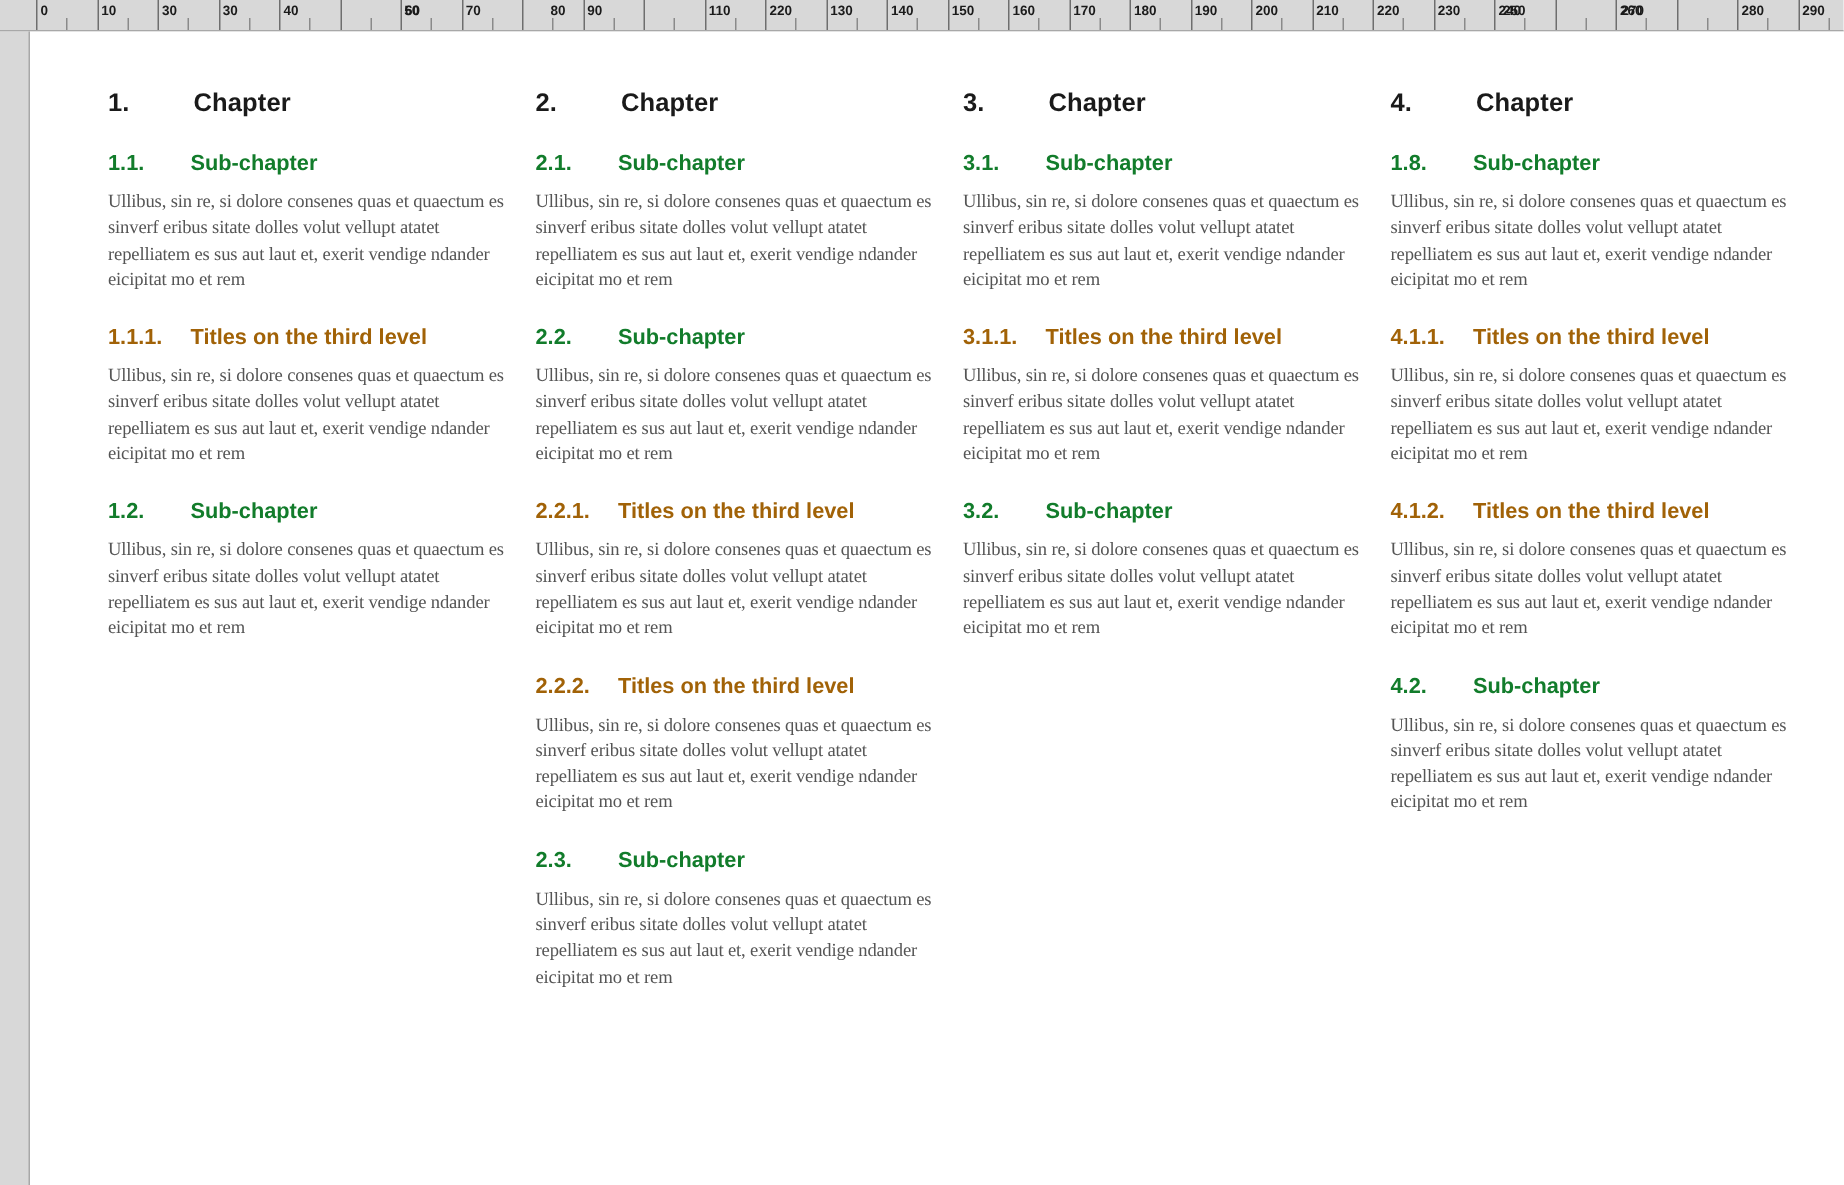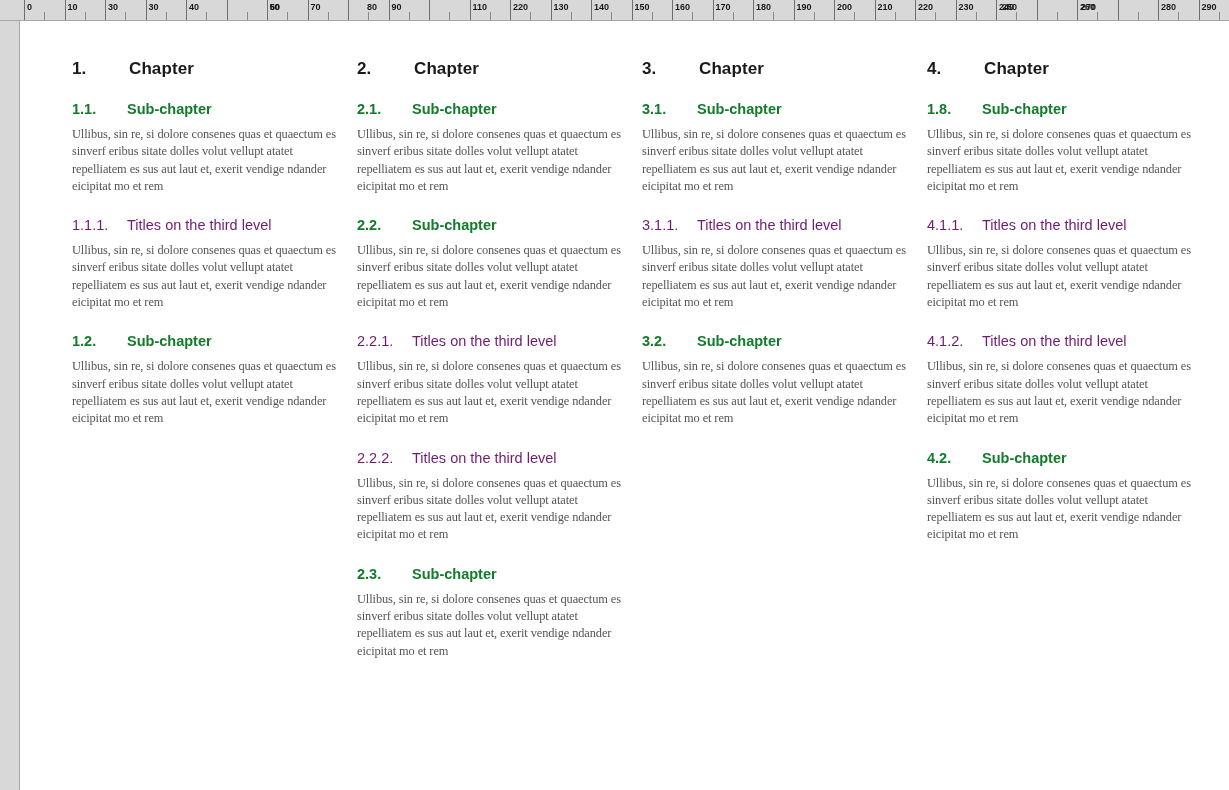--- a/index.html
+++ b/index.html
@@ -98,22 +98,22 @@
     font-size: 14.5px;
     font-weight: bold;
     color: #127c2b;
     margin: 0 0 9px 0;
   }
   .h2 .num { width: 55px; flex: none; }
 
   .h3 {
     display: flex;
     font-size: 14.5px;
-    font-weight: normal;
-    color: #701a75;
+    font-weight: bold;
+    color: #a16207;
     margin: 0 0 9px 0;
   }
   .h3 .num { width: 55px; flex: none; }
 
   .para {
     font-family: "Liberation Serif", serif;
     font-size: 12.4px;
     line-height: 17.3px;
     color: #555555;
     margin: 0 0 22px 0;

